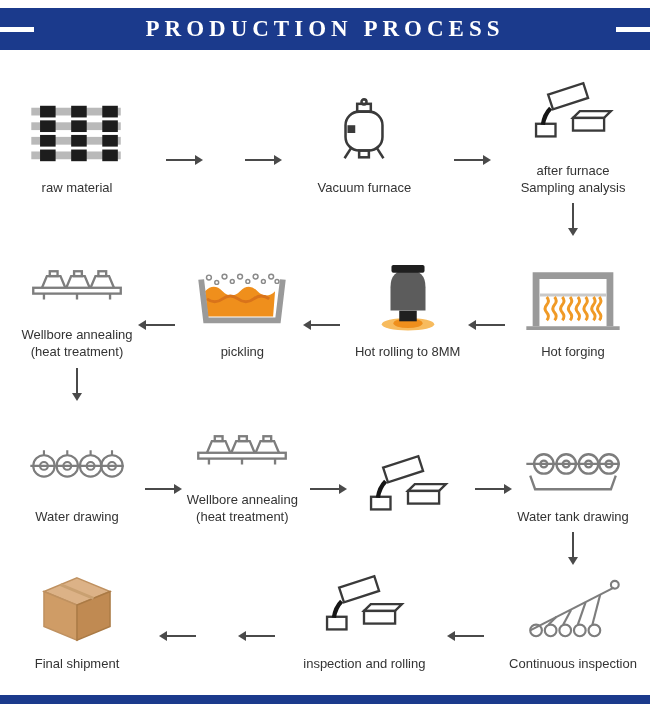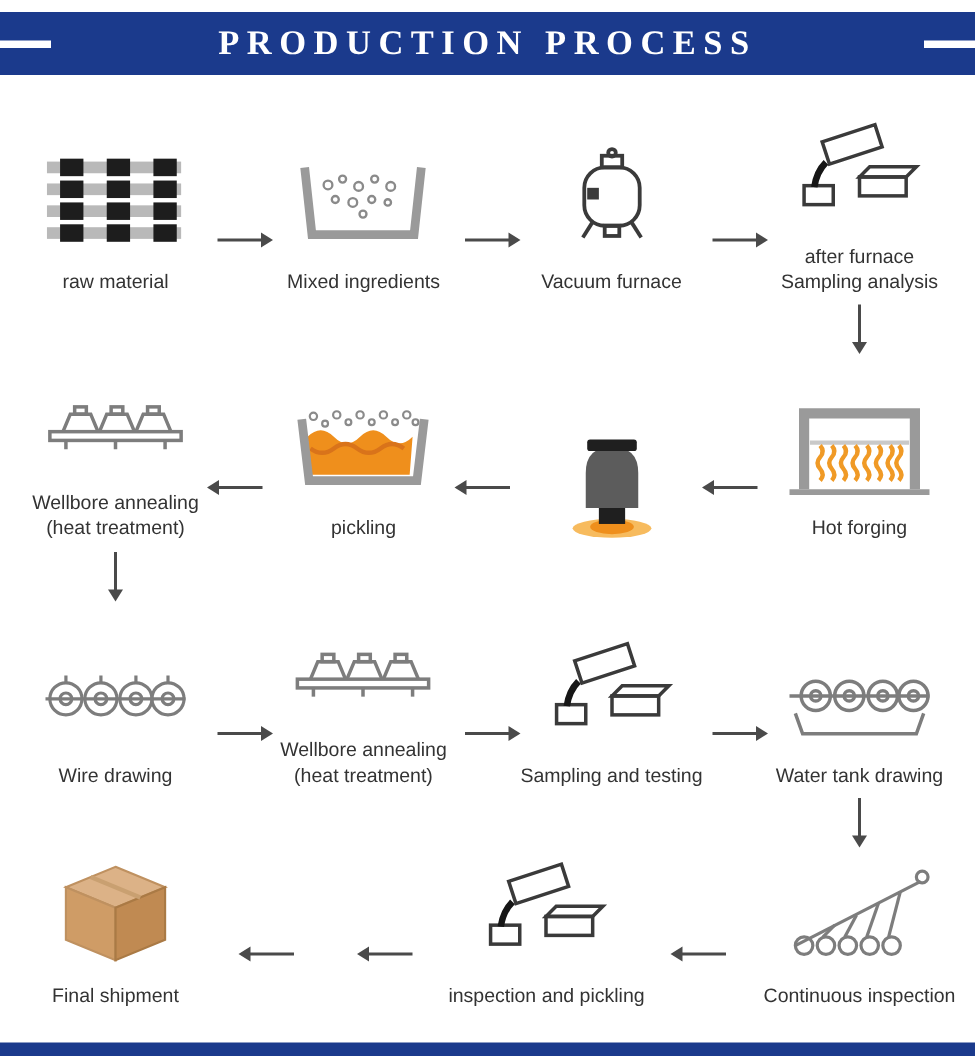--- a/index.html
+++ b/index.html
@@ -273,31 +273,20 @@
           </svg>
         </div>
       <div class="label">
         <span>raw material</span>
 
       </div>
     </div>
     <div class="gap">
         <span class="arr right"></span>
       </div>
-    <div class="step">
-      <div class="icon-box">
-          <svg class="icon" viewBox="0 0 100 72">
-            <use href="#sym-tub"></use>
-          </svg>
-        </div>
-      <div class="label">
-        <span>Mixed ingredients</span>
-
-      </div>
-    </div>
     <div class="gap">
         <span class="arr right"></span>
       </div>
     <div class="step">
       <div class="icon-box">
           <svg class="icon" viewBox="0 0 100 72">
             <use href="#sym-vessel"></use>
           </svg>
         </div>
       <div class="label">
@@ -353,20 +342,24 @@
     </div>
     <div class="gap">
         <span class="arr left"></span>
       </div>
     <div class="step">
       <div class="icon-box">
           <svg class="icon" viewBox="0 0 100 72">
             <use href="#sym-rolling"></use>
           </svg>
         </div>
+      <div class="label">
+        <span>Hot rolling to 8MM</span>
+
+      </div>
     </div>
     <div class="gap">
         <span class="arr left"></span>
       </div>
     <div class="step">
       <div class="icon-box">
           <svg class="icon" viewBox="0 0 100 72">
             <use href="#sym-forging"></use>
           </svg>
         </div>
@@ -382,21 +375,21 @@
   </div>
 
   <div class="row">
     <div class="step">
       <div class="icon-box">
           <svg class="icon" viewBox="0 0 100 72">
             <use href="#sym-wiredraw"></use>
           </svg>
         </div>
       <div class="label">
-        <span>Wire drawing</span>
+        <span>Water drawing</span>
 
       </div>
     </div>
     <div class="gap">
         <span class="arr right"></span>
       </div>
     <div class="step">
       <div class="icon-box">
           <svg class="icon" viewBox="0 0 100 72">
             <use href="#sym-wellbore"></use>
@@ -409,24 +402,20 @@
     </div>
     <div class="gap">
         <span class="arr right"></span>
       </div>
     <div class="step">
       <div class="icon-box">
           <svg class="icon" viewBox="0 0 100 72">
             <use href="#sym-crucible"></use>
           </svg>
         </div>
-      <div class="label">
-        <span>Sampling and testing</span>
-
-      </div>
     </div>
     <div class="gap">
         <span class="arr right"></span>
       </div>
     <div class="step">
       <div class="icon-box">
           <svg class="icon" viewBox="0 0 100 72">
             <use href="#sym-watertank"></use>
           </svg>
         </div>
@@ -459,21 +448,21 @@
     <div class="gap">
         <span class="arr left"></span>
       </div>
     <div class="step">
       <div class="icon-box">
           <svg class="icon" viewBox="0 0 100 72">
             <use href="#sym-crucible"></use>
           </svg>
         </div>
       <div class="label">
-        <span>inspection and pickling</span>
+        <span>inspection and rolling</span>
       </div>
     </div>
     <div class="gap">
         <span class="arr left"></span>
       </div>
     <div class="step">
       <div class="icon-box">
           <svg class="icon" viewBox="0 0 100 72">
             <use href="#sym-contanneal"></use>
           </svg>

